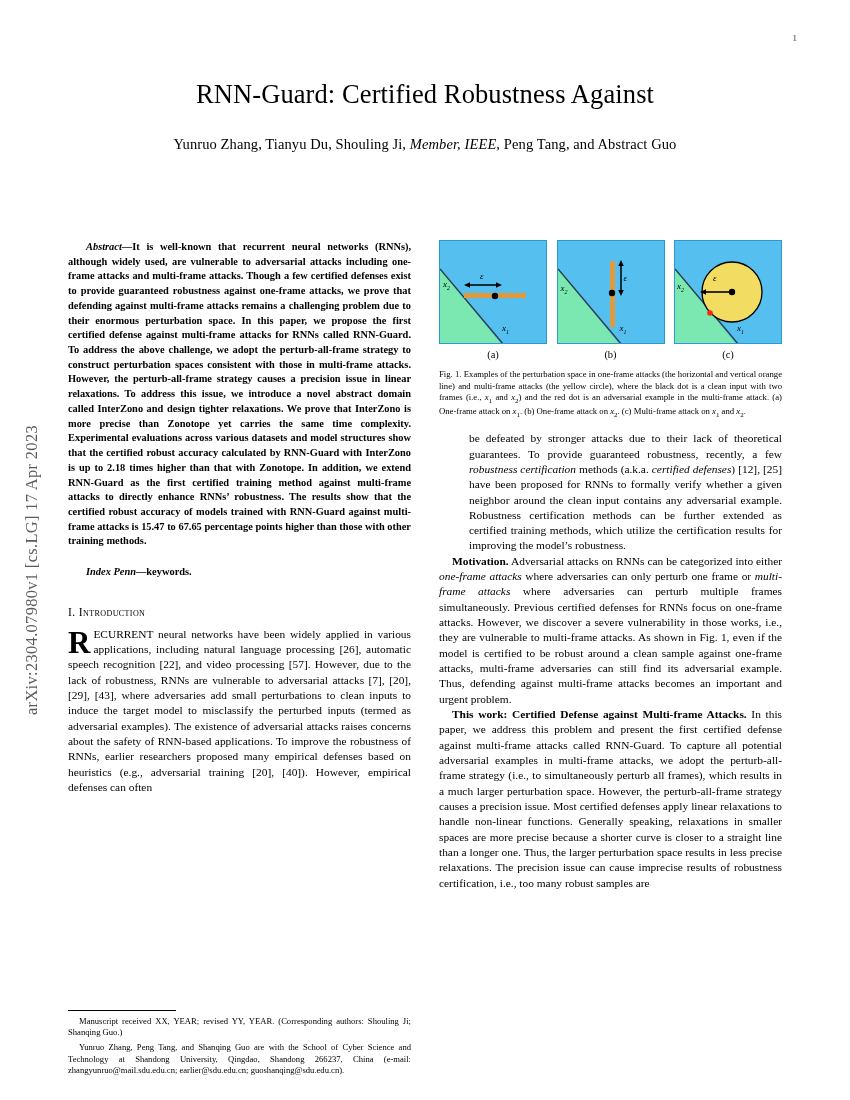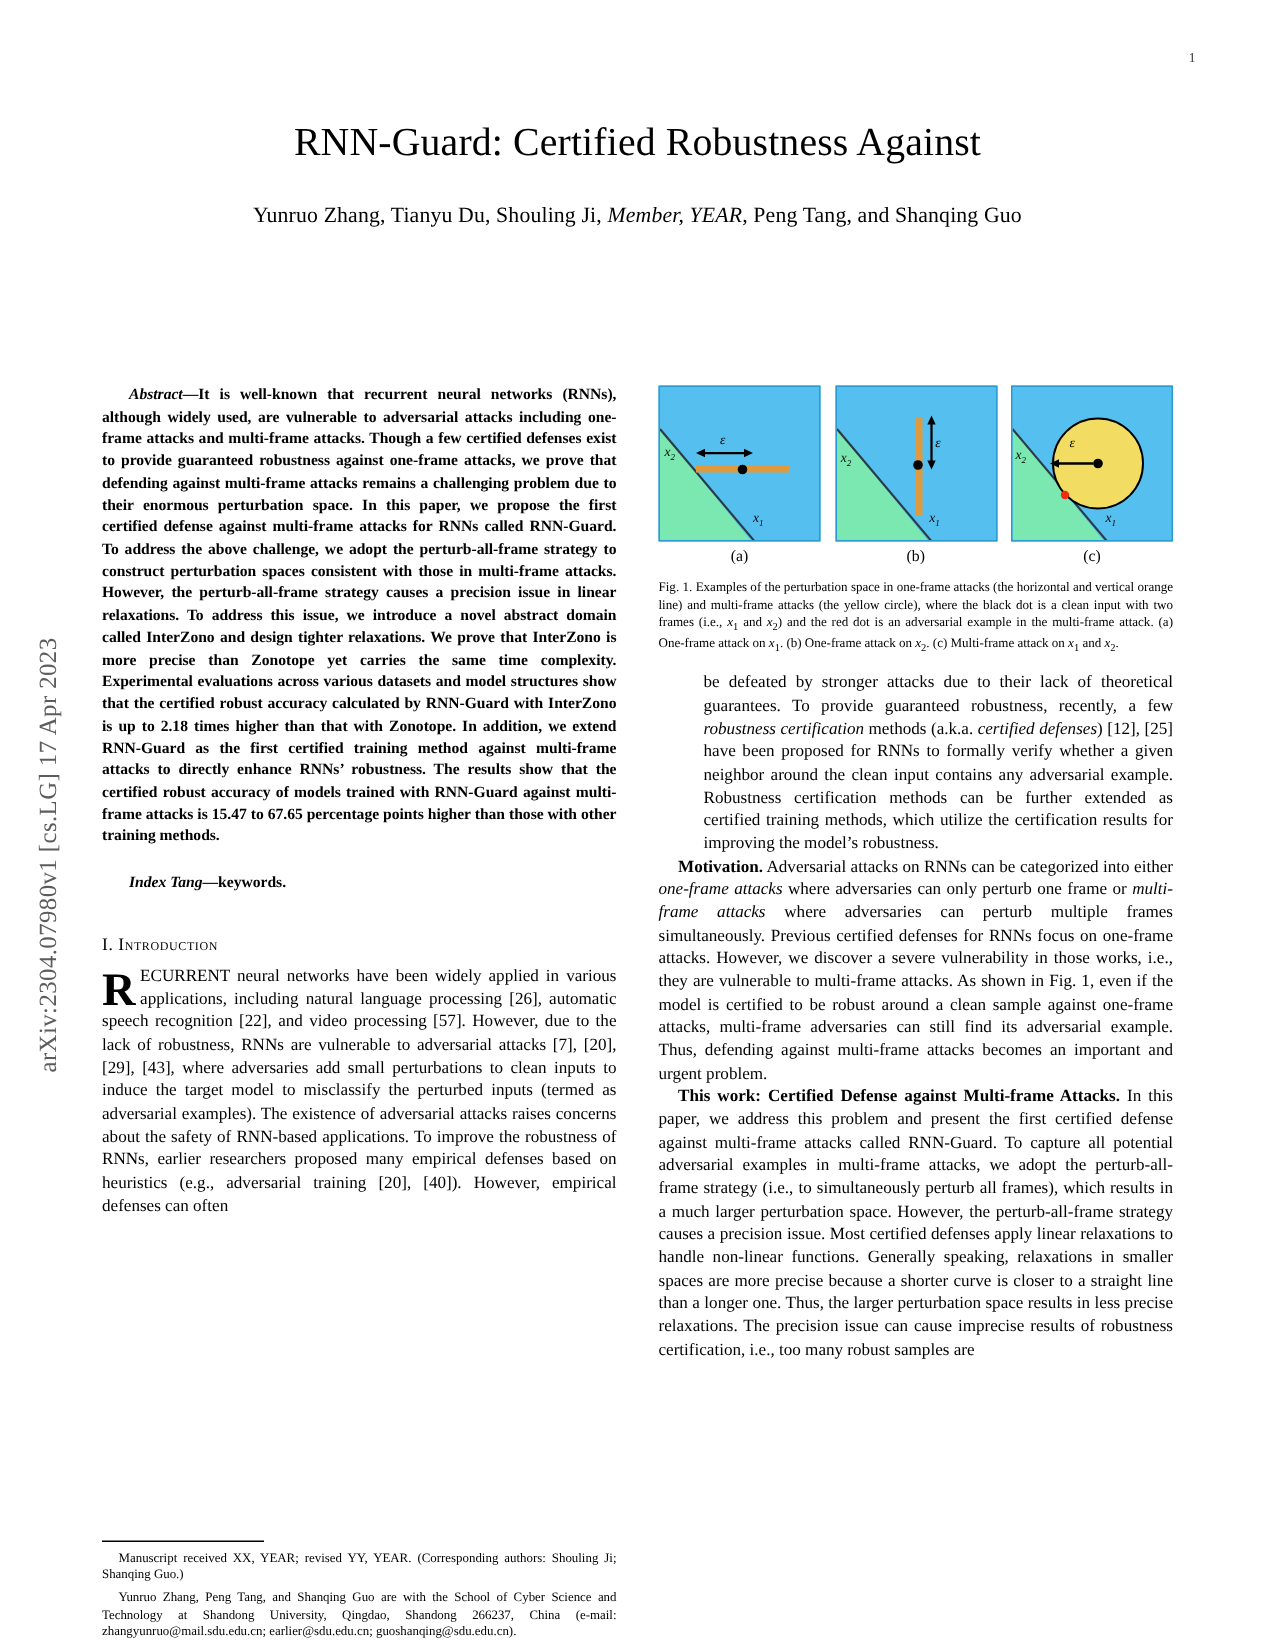--- a/index.html
+++ b/index.html
@@ -60,21 +60,21 @@
     margin-top: 22px;
     font-size: 14.5px;
     letter-spacing: 0.1px;
   }
   .paper-authors i { font-style: italic; }
 
   
   #columns {
     position: absolute;
     left: 68px;
-    top: 257px;
+    top: 240px;
     width: 714px;
     height: 840px;
   }
   .col {
     position: absolute;
     top: 0;
     width: 343px;
     height: 840px;
   }
   .col-left  { left: 0; }
@@ -206,31 +206,31 @@
 
 <div id="arxiv-stamp">arXiv:2304.07980v1  [cs.LG]  17 Apr 2023</div>
 
 <div id="page-number">1</div>
 
 <div id="title-block">
   <div class="paper-title">
     <div>RNN-Guard: Certified Robustness Against</div>
   </div>
   <div class="paper-authors">
-    <span>Yunruo Zhang,  Tianyu Du,  Shouling Ji, </span><i>Member, YEAR,</i><span> Peng Tang,  and Shanqing Guo</span>
+    <span>Yunruo Zhang,  Tianyu Du,  Shouling Ji, </span><i>Member, IEEE,</i><span> Peng Tang,  and Abstract Guo</span>
   </div>
 </div>
 
 <div id="columns">
 
   <div class="col col-left">
 
     <p id="abstract"><i class="lead">Abstract</i><span>—It is well-known that recurrent neural networks (RNNs), although widely used, are vulnerable to adversarial attacks including one-frame attacks and multi-frame attacks. Though a few certified defenses exist to provide guaranteed robustness against one-frame attacks, we prove that defending against multi-frame attacks remains a challenging problem due to their enormous perturbation space. In this paper, we propose the first certified defense against multi-frame attacks for RNNs called RNN-Guard. To address the above challenge, we adopt the perturb-all-frame strategy to construct perturbation spaces consistent with those in multi-frame attacks. However, the perturb-all-frame strategy causes a precision issue in linear relaxations. To address this issue, we introduce a novel abstract domain called InterZono and design tighter relaxations. We prove that InterZono is more precise than Zonotope yet carries the same time complexity. Experimental evaluations across various datasets and model structures show that the certified robust accuracy calculated by RNN-Guard with InterZono is up to 2.18 times higher than that with Zonotope. In addition, we extend RNN-Guard as the first certified training method against multi-frame attacks to directly enhance RNNs’ robustness. The results show that the certified robust accuracy of models trained with RNN-Guard against multi-frame attacks is 15.47 to 67.65 percentage points higher than those with other training methods.</span></p>
 
-    <p id="index-terms"><i class="lead">Index Tang</i><span>—keywords.</span></p>
+    <p id="index-terms"><i class="lead">Index Penn</i><span>—keywords.</span></p>
 
     <div class="section-head">I.  Introduction</div>
 
     <p class="dropcap-p"><span class="dropcap">R</span><span>ECURRENT neural networks have been widely applied in various applications, including natural language processing [26], automatic speech recognition [22], and video processing [57]. However, due to the lack of robustness, RNNs are vulnerable to adversarial attacks [7], [20], [29], [43], where adversaries add small perturbations to clean inputs to induce the target model to misclassify the perturbed inputs (termed as adversarial examples). The existence of adversarial attacks raises concerns about the safety of RNN-based applications. To improve the robustness of RNNs, earlier researchers proposed many empirical defenses based on heuristics (e.g., adversarial training [20], [40]). However, empirical defenses can often</span></p>
 
     <div id="footnotes">
       <div class="rule"></div>
       <p>Manuscript received XX, YEAR; revised YY, YEAR. (Corresponding authors: Shouling Ji; Shanqing Guo.)</p>
       <p>Yunruo Zhang, Peng Tang, and Shanqing Guo are with the School of Cyber Science and Technology at Shandong University, Qingdao, Shandong 266237, China (e-mail: zhangyunruo@mail.sdu.edu.cn; earlier@sdu.edu.cn; guoshanqing@sdu.edu.cn).</p>
     </div>

